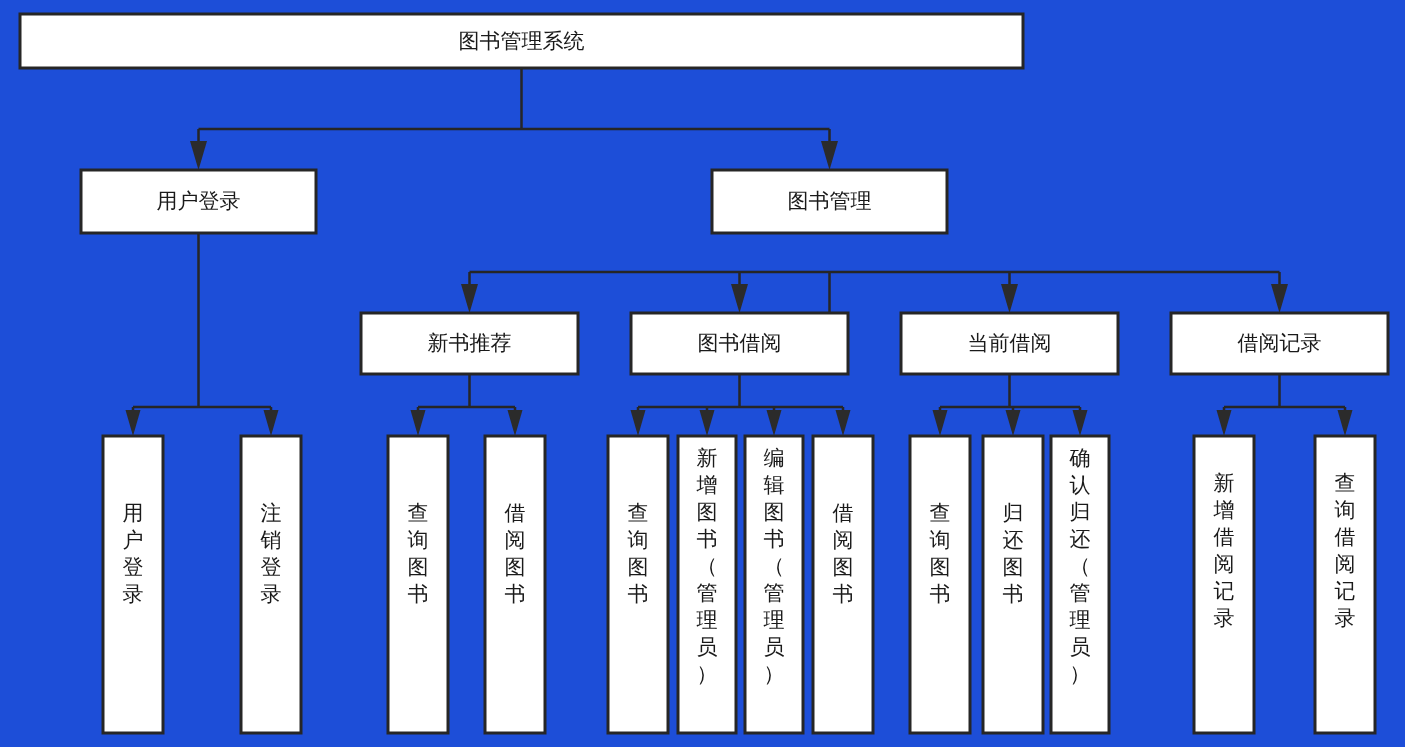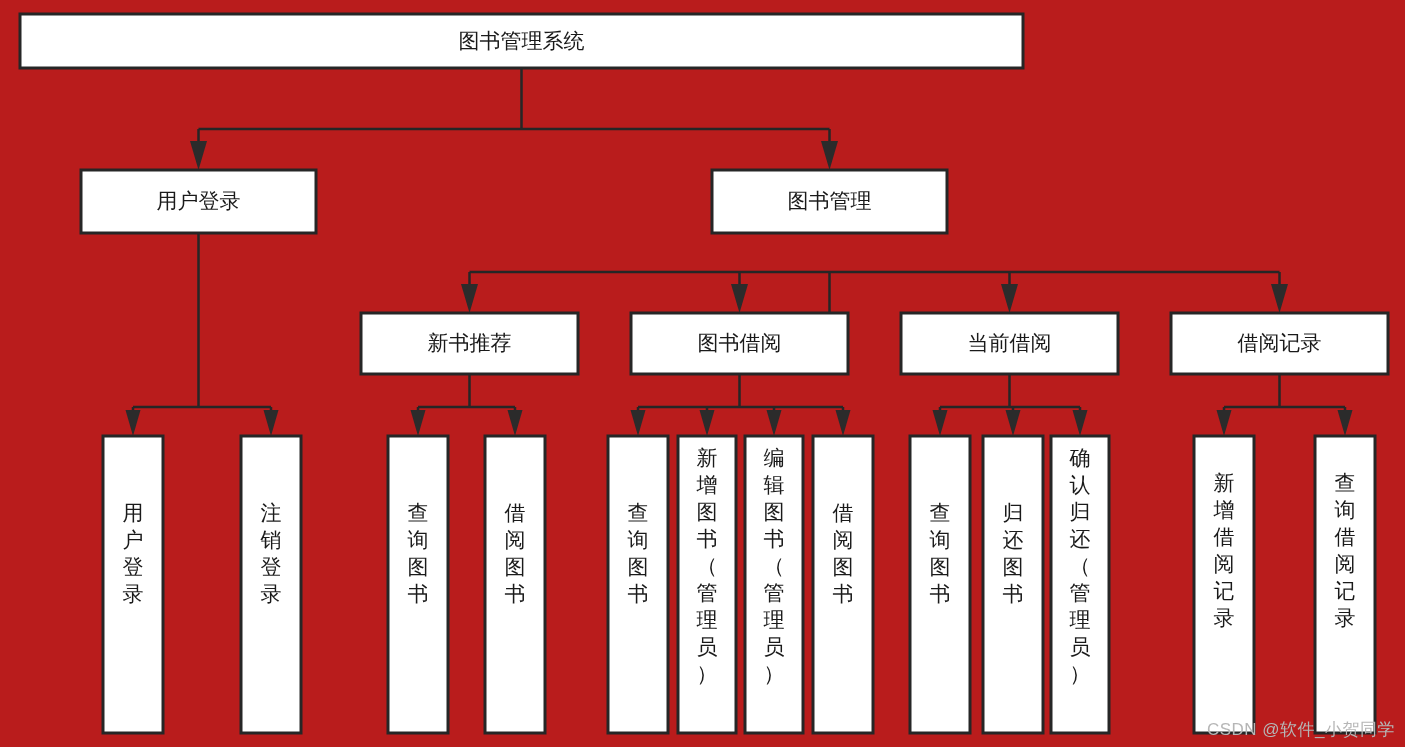--- a/index.html
+++ b/index.html
@@ -10,21 +10,21 @@
   body {
     width: 1405px;
     height: 747px;
     overflow: hidden;
     font-family: "Liberation Sans", "DejaVu Sans", sans-serif;
   }
   #diagram-root {
     position: relative;
     width: 1405px;
     height: 747px;
-    background: #b91c1c;
+    background: #1d4ed8;
   }
   svg#flow {
     position: absolute;
     top: 0;
     left: 0;
     width: 1405px;
     height: 747px;
     display: block;
   }
   .node-rect {
@@ -229,14 +229,13 @@
       <text class="leaf-label" x="1224" y="490"><tspan x="1224" y="490">新</tspan><tspan x="1224" y="517">增</tspan><tspan x="1224" y="544">借</tspan><tspan x="1224" y="571">阅</tspan><tspan x="1224" y="598">记</tspan><tspan x="1224" y="625">录</tspan></text>
     </g>
 
     <g>
       <rect class="node-rect" x="1315" y="436" width="60" height="297"></rect>
       <text class="leaf-label" x="1345" y="490"><tspan x="1345" y="490">查</tspan><tspan x="1345" y="517">询</tspan><tspan x="1345" y="544">借</tspan><tspan x="1345" y="571">阅</tspan><tspan x="1345" y="598">记</tspan><tspan x="1345" y="625">录</tspan></text>
     </g>
 
   </svg>
 
-  <div class="watermark">CSDN @软件_小贺同学</div>
 </div>
 
 </body></html>

